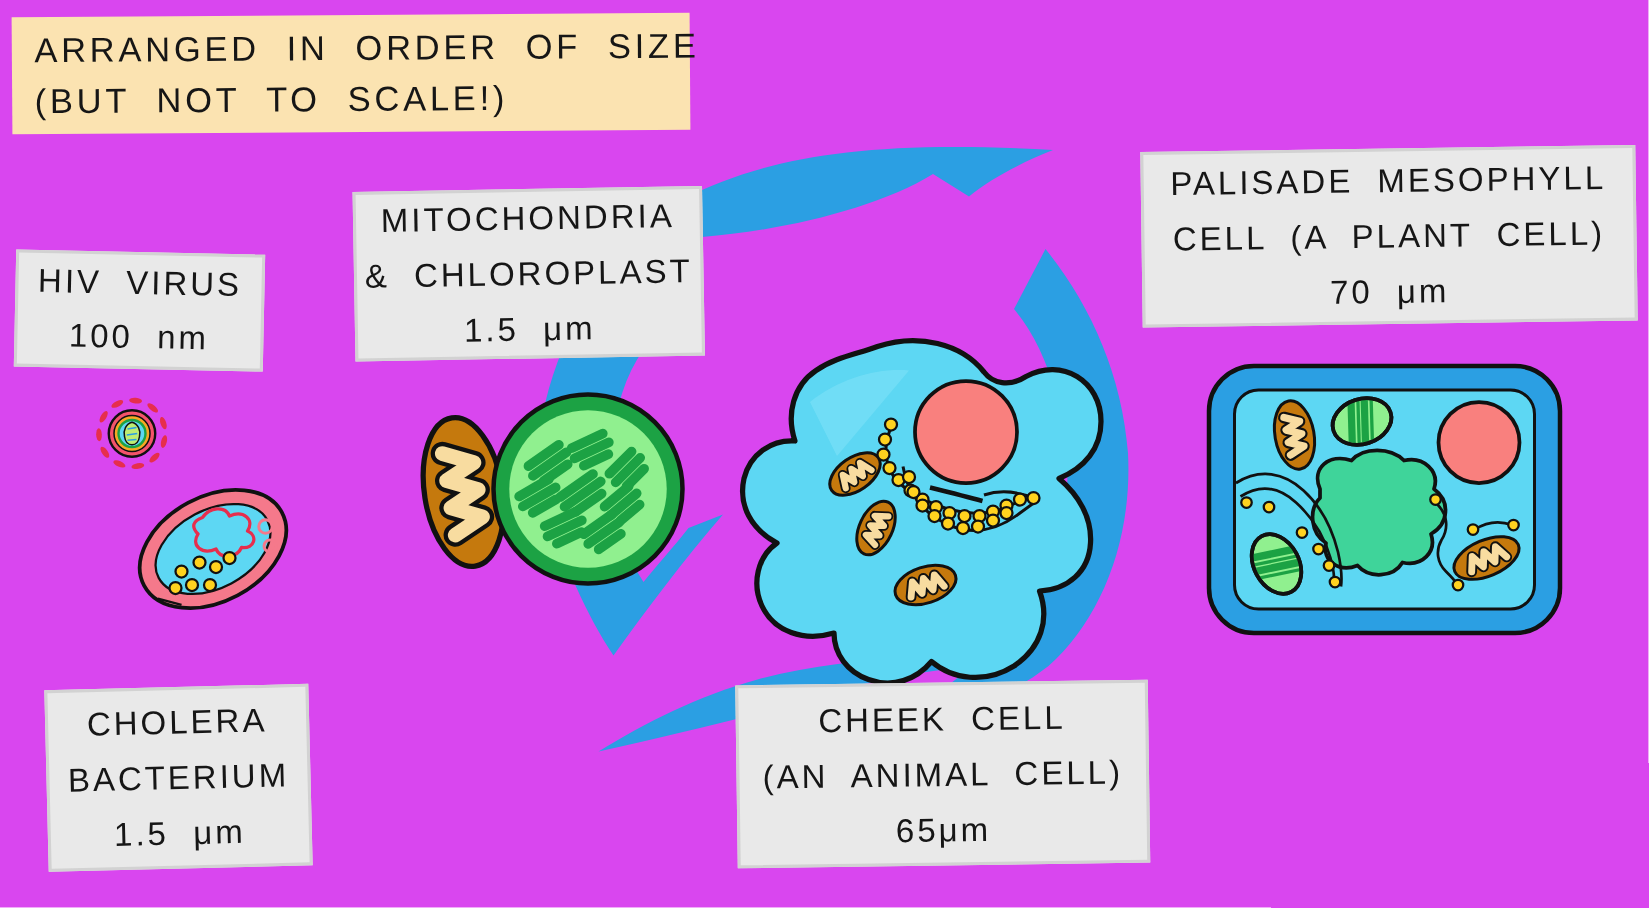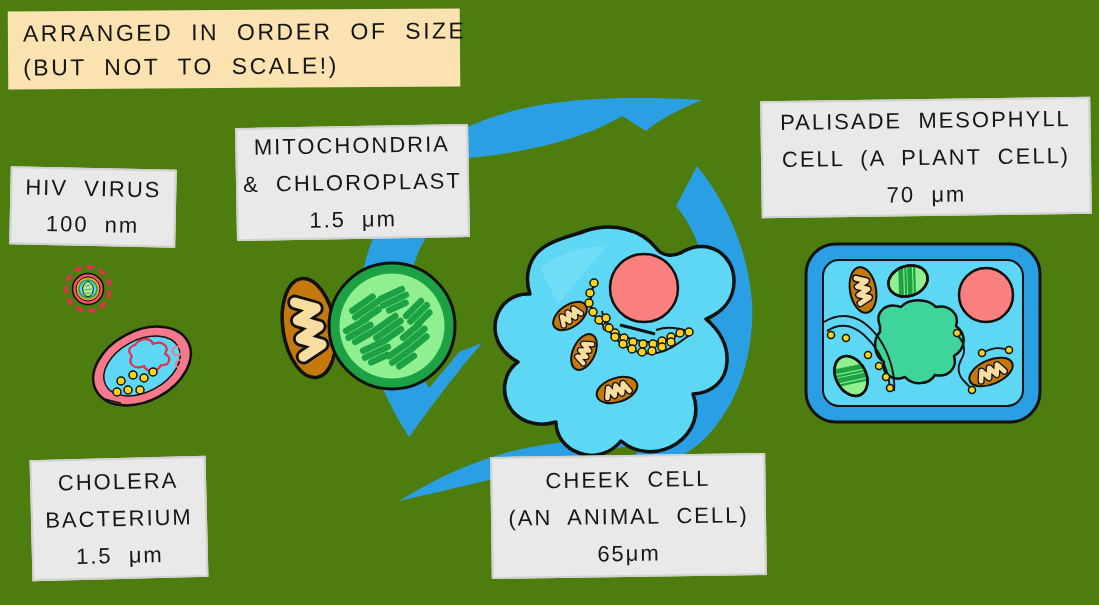--- a/index.html
+++ b/index.html
@@ -1,16 +1,16 @@
 <!DOCTYPE html>
 <html style="--c-background: #FFFFFF; --c-title_bg: #FBE3B1; --c-label_bg: #E9E9E9; --c-label_border: #D2D2D2; --c-text: #161616; --c-outline: #111111; --c-arrow_blue: #2B9FE3; --c-cell_cyan: #5DD7F3; --c-cell_cyan_light: #79DFF6; --c-nucleus_pink: #F9807E; --c-mito_brown: #C5790D; --c-cristae_cream: #F8DCA0; --c-chloro_dark: #1CA244; --c-chloro_light: #90F08F; --c-vacuole_green: #3FD49A; --c-bacterium_pink: #F5798B; --c-dot_yellow: #FFD21F; --c-virus_red: #E62E4D; --c-virus_pink: #F4536B; --c-virus_orange: #F7A823; --c-capsid_green: #BFED72;"><head>
 <meta charset="utf-8">
 <style>
   html,body{margin:0;padding:0;background:#ffffff;}
-  .stage{position:relative;width:1099px;height:605px;background:#4d7c0f;overflow:hidden;
+  .stage{position:relative;width:1099px;height:605px;background:#d946ef;overflow:hidden;
          font-family:"Liberation Sans", sans-serif;color:#161616;}
   .stage svg{position:absolute;left:0;top:0;z-index:1;}
   .box{position:absolute;z-index:2;box-sizing:border-box;display:flex;flex-direction:column;
        justify-content:center;}
   .title-box{background:var(--c-title_bg);align-items:flex-start;text-align:left;
        font-size:23px;letter-spacing:2.5px;word-spacing:9px;line-height:34px;padding:6px 15px;
        transform:rotate(-0.4deg);}
   .label-box{background:var(--c-label_bg);border:2px solid var(--c-label_border);
        align-items:center;text-align:center;font-size:22px;letter-spacing:2px;word-spacing:8px;}
   .lb-2{line-height:36px;} .lb-3{line-height:37px;}

